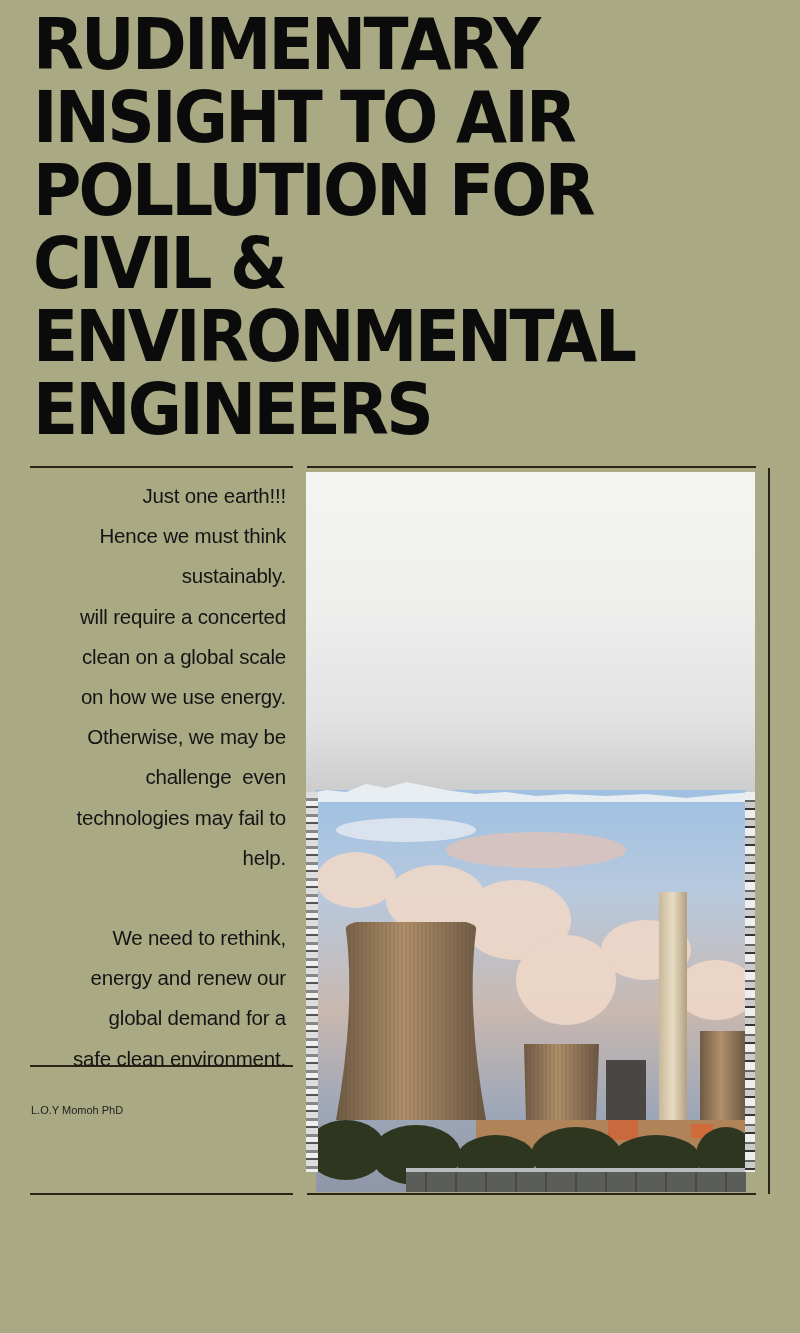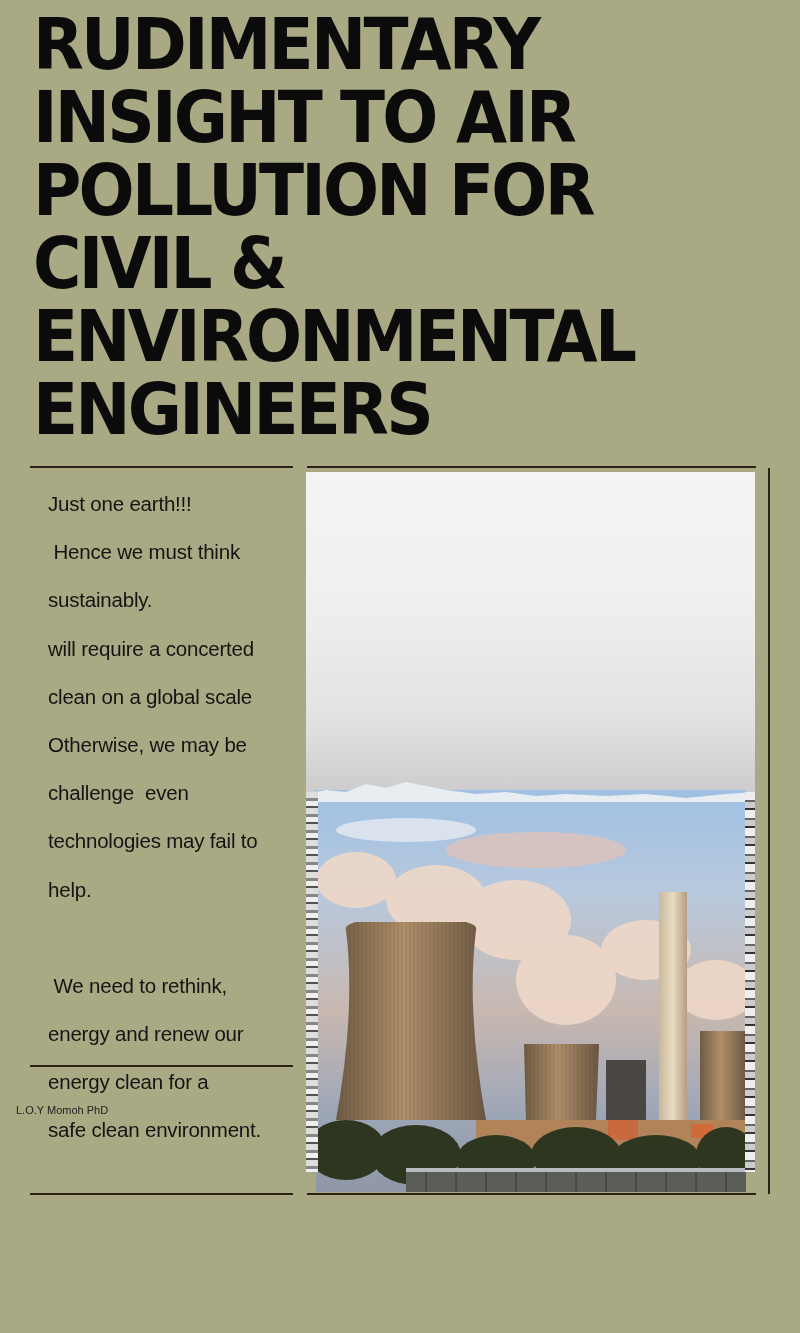--- a/index.html
+++ b/index.html
@@ -22,24 +22,24 @@
     transform: scaleX(0.93);
     transform-origin: left top;
   }
   .title span { display: block; white-space: nowrap; }
   .rule { position: absolute; background: #2b2218; }
   .body-text {
     position: absolute; left: 32px; top: 472px; width: 262px;
     font-size: 20.5px; line-height: 32.2px; color: #141414;
     letter-spacing: -0.2px;
   }
-  .body-text p { margin: 16px; white-space: pre-wrap; }
+  .body-text p { margin: 8px; white-space: pre-wrap; text-align: right; }
   .body-text .gap { height: 32px; }
   .author {
-    position: absolute; left: 16px; top: 1104px;
+    position: absolute; left: 31px; top: 1104px;
     font-size: 11px; color: #222;
   }
   .photo-frame {
     position: absolute; left: 306px; top: 472px; width: 449px; height: 720px;
     overflow: hidden;
   }
   .photo-top {
     position: absolute; left: 0; top: 0; width: 449px; height: 330px;
     background: linear-gradient(180deg, #f4f4f3 0%, #efefee 40%, #e2e2e2 75%, #c9c9c9 100%);
   }
@@ -71,28 +71,29 @@
 <div class="rule" style="left:30px;top:1193px;width:263px;height:2px;"></div>
 <div class="rule" style="left:307px;top:1193px;width:449px;height:2px;"></div>
 <div class="rule" style="left:768px;top:468px;width:2px;height:726px;"></div>
 
 <div class="body-text">
   <p>Just one earth!!!</p>
   <p> Hence we must think</p>
   <p>sustainably.</p>
   <p>will require a concerted</p>
   <p>clean on a global scale</p>
+  <p>on how we use energy.</p>
   <p>Otherwise, we may be</p>
   <p>challenge  even</p>
   <p>technologies may fail to</p>
   <p>help.</p>
   <div class="gap"></div>
   <p> We need to rethink,</p>
   <p>energy and renew our</p>
-  <p>energy clean for a</p>
+  <p>global demand for a</p>
   <p>safe clean environment.</p>
 </div>
 
 <div class="author">L.O.Y Momoh PhD</div>
 
 <div class="photo-frame">
   <div class="photo-top"></div>
   <div class="photo-main">
     <svg width="430" height="402" viewBox="0 0 430 402">
       <defs>

